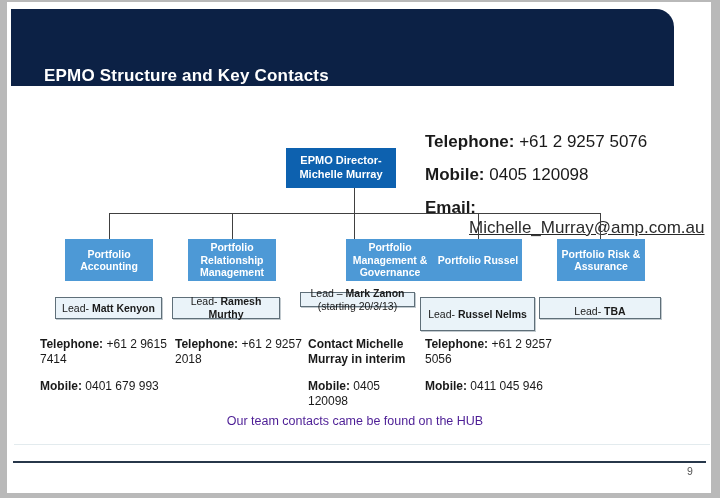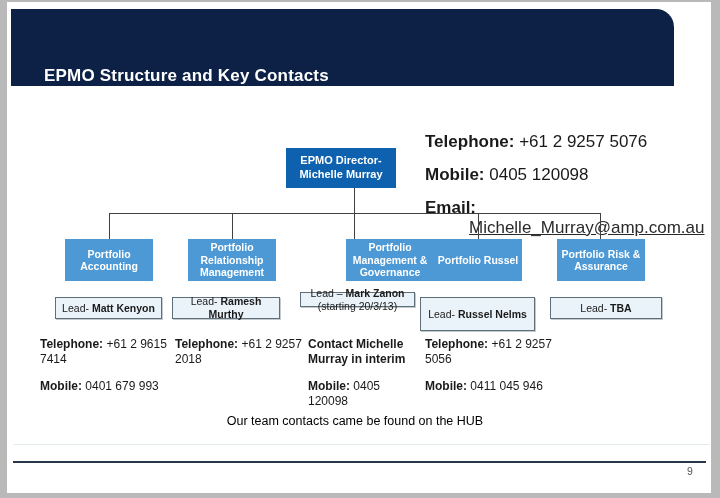--- a/index.html
+++ b/index.html
@@ -16,30 +16,30 @@
   .dept1{left:65px;} .dept2{left:188px;} .dept3{left:326px;margin-left:20px;} .dept4{left:434px;} .dept5{left:557px;}
   .line{position:absolute;background:#404040;}
   .lead{position:absolute;background:#eaf3f9;border:1px solid #5f6f79;box-shadow:1px 1px 0 #c2cacf;
         display:flex;flex-direction:column;align-items:center;justify-content:center;text-align:center;
         color:#1a1a1a;font-size:10.5px;line-height:1.2;box-sizing:border-box;}
   .lead .b{font-weight:bold;}
   .lead1{left:55px;top:297px;width:107px;height:22px;}
   .lead2{left:172px;top:297px;width:108px;height:22px;}
   .lead3{left:300px;top:292px;width:115px;height:15px;}
   .lead4{left:420px;top:297px;width:115px;height:34px;}
-  .lead5{left:550px;top:297px;width:112px;height:22px;}
+  .lead5{left:539px;top:297px;width:122px;height:22px;justify-content:flex-end;}
   .dir-contacts{position:absolute;left:425px;top:132px;font-size:17px;color:#1a1a1a;}
   .dir-contacts .row{margin-bottom:13px;}
   .lbl{font-weight:bold;}
   .email-link{color:#2a2a2a;text-decoration:underline;cursor:pointer;padding-left:44px;}
   .ccol{position:absolute;top:337px;font-size:12px;color:#1a1a1a;line-height:1.22;}
   .ccol .mob{margin-top:13px;}
   .ccol1{left:40px;width:130px;} .ccol2{left:175px;width:130px;}
   .ccol3{left:308px;width:100px;} .ccol4{left:425px;width:130px;}
-  .footnote{position:absolute;left:0;top:414px;width:710px;text-align:center;font-size:12.5px;color:#000000;}
+  .footnote{position:absolute;left:0;top:414px;width:710px;text-align:center;font-size:12.5px;color:#4c1d95;}
   .rule-light{position:absolute;left:14px;top:444px;width:696px;height:1px;background:#e3ebee;}
   .rule-dark{position:absolute;left:13px;top:461px;width:693px;height:2px;background:#27374a;}
   .pagenum{position:absolute;left:680px;top:465px;width:20px;text-align:center;font-size:10.5px;color:#555555;}
 </style>
 </head>
 <body>
 
 <div class="stage">
   <div class="slide"></div>
 

